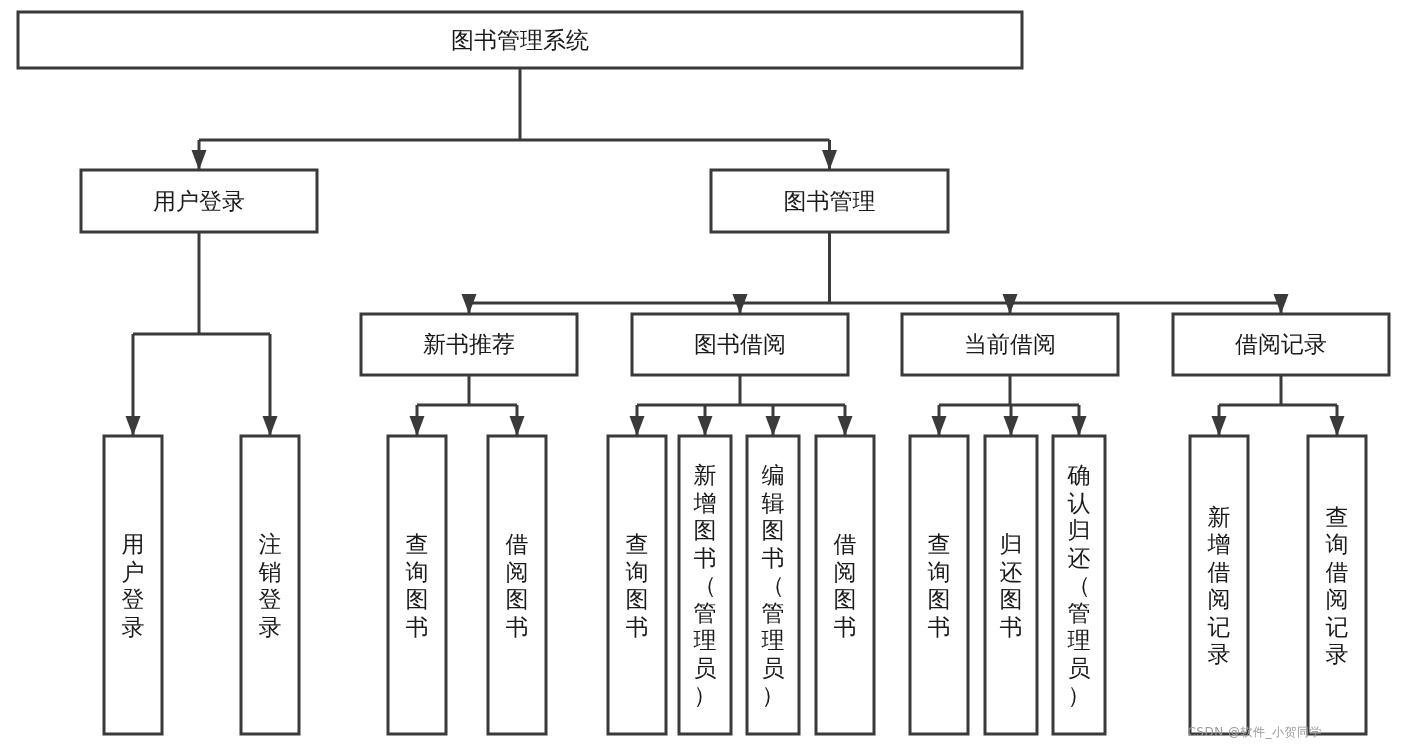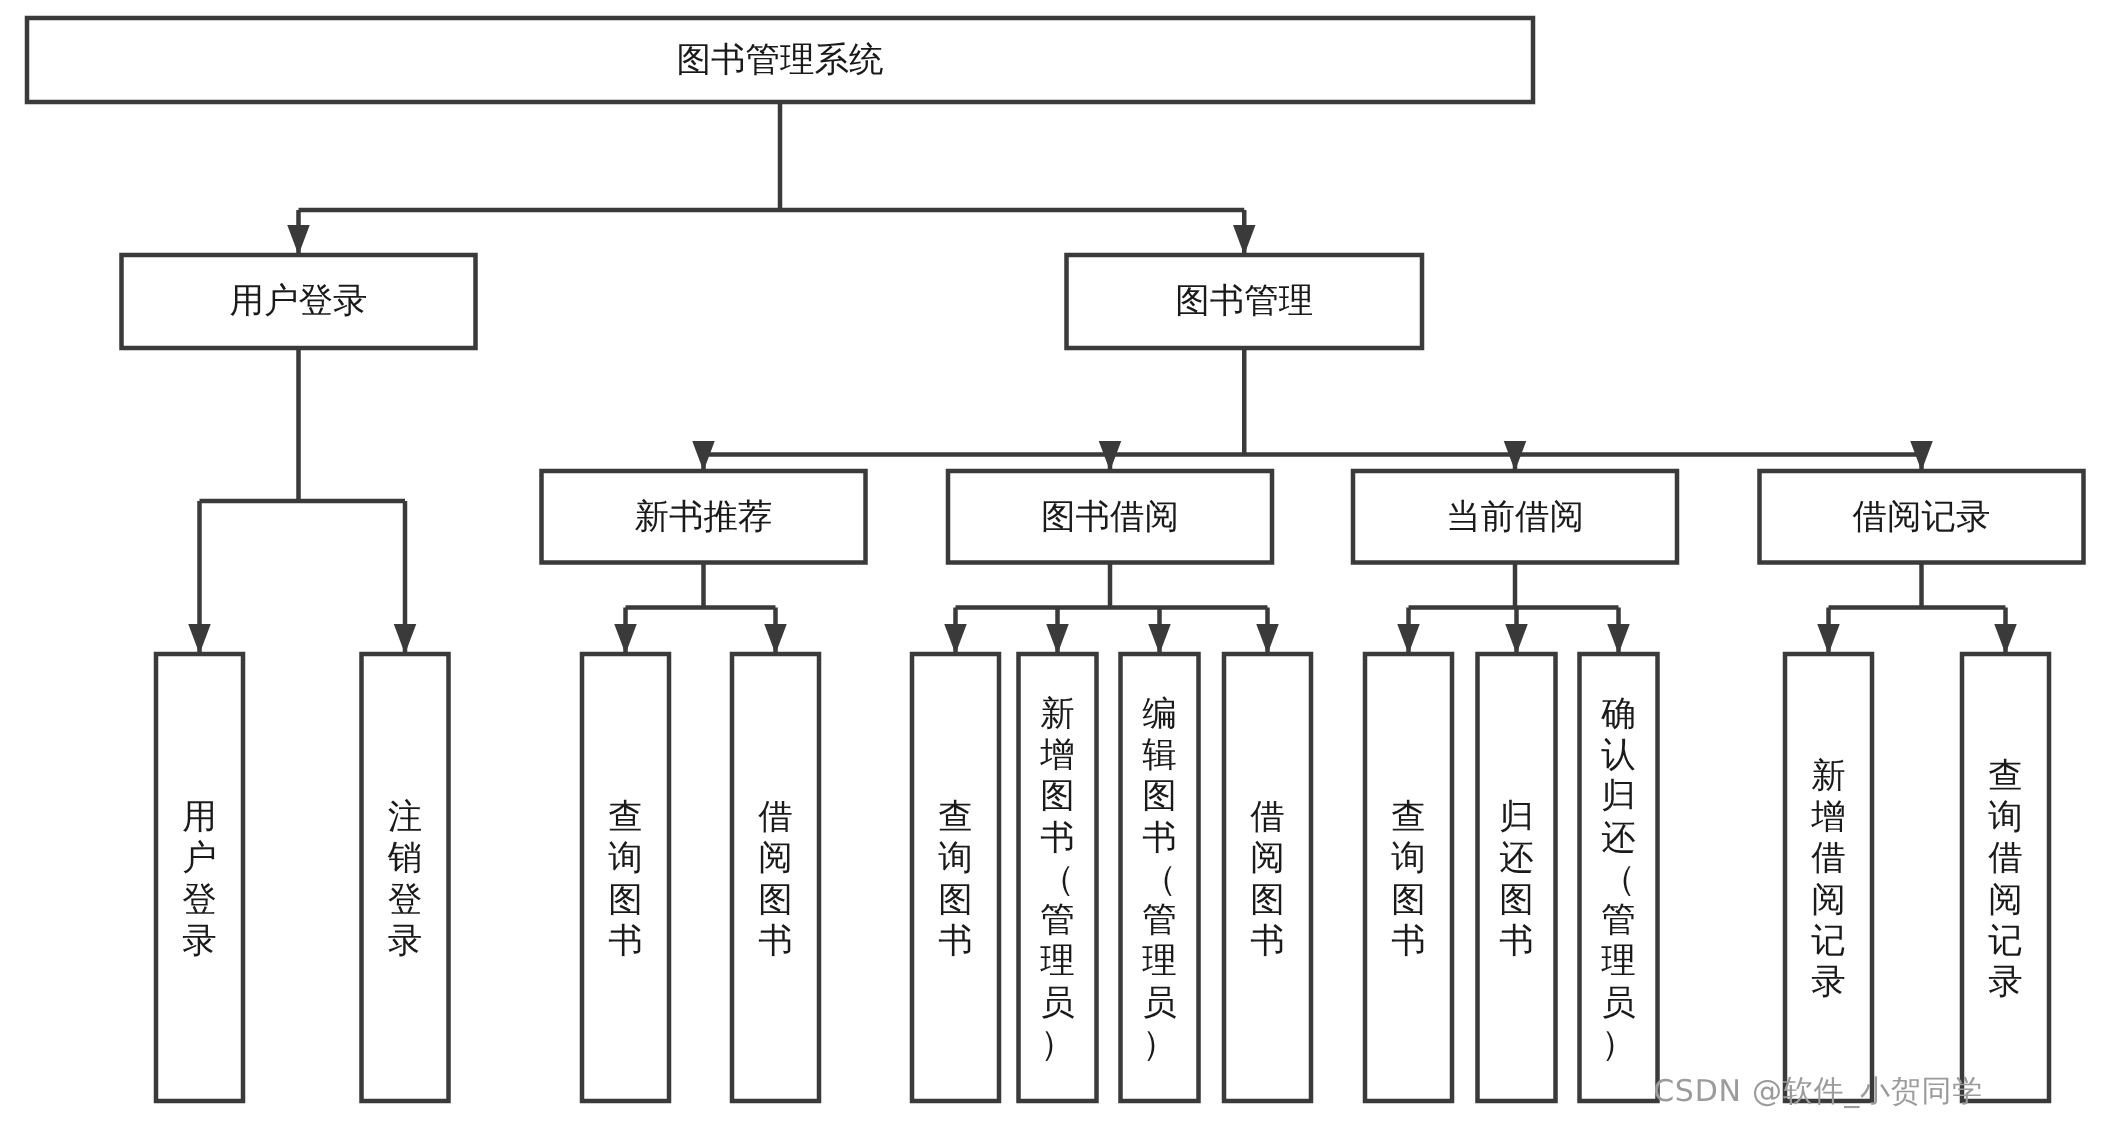--- a/index.html
+++ b/index.html
@@ -54,21 +54,21 @@
     font-family: "DejaVu Sans", "Liberation Sans", sans-serif;
     font-size: 23px;
     fill: #1a1a1a;
     text-anchor: middle;
   }
   .watermark {
     position: absolute;
     right: 8px;
     bottom: 6px;
     font-family: "DejaVu Sans", "Liberation Sans", sans-serif;
-    font-size: 20px;
+    font-size: 12px;
     color: #9b9b9b;
     white-space: nowrap;
     letter-spacing: 0.5px;
     pointer-events: none;
   }
 </style>
 </head>
 <body>
 
 <div id="diagram-root">

